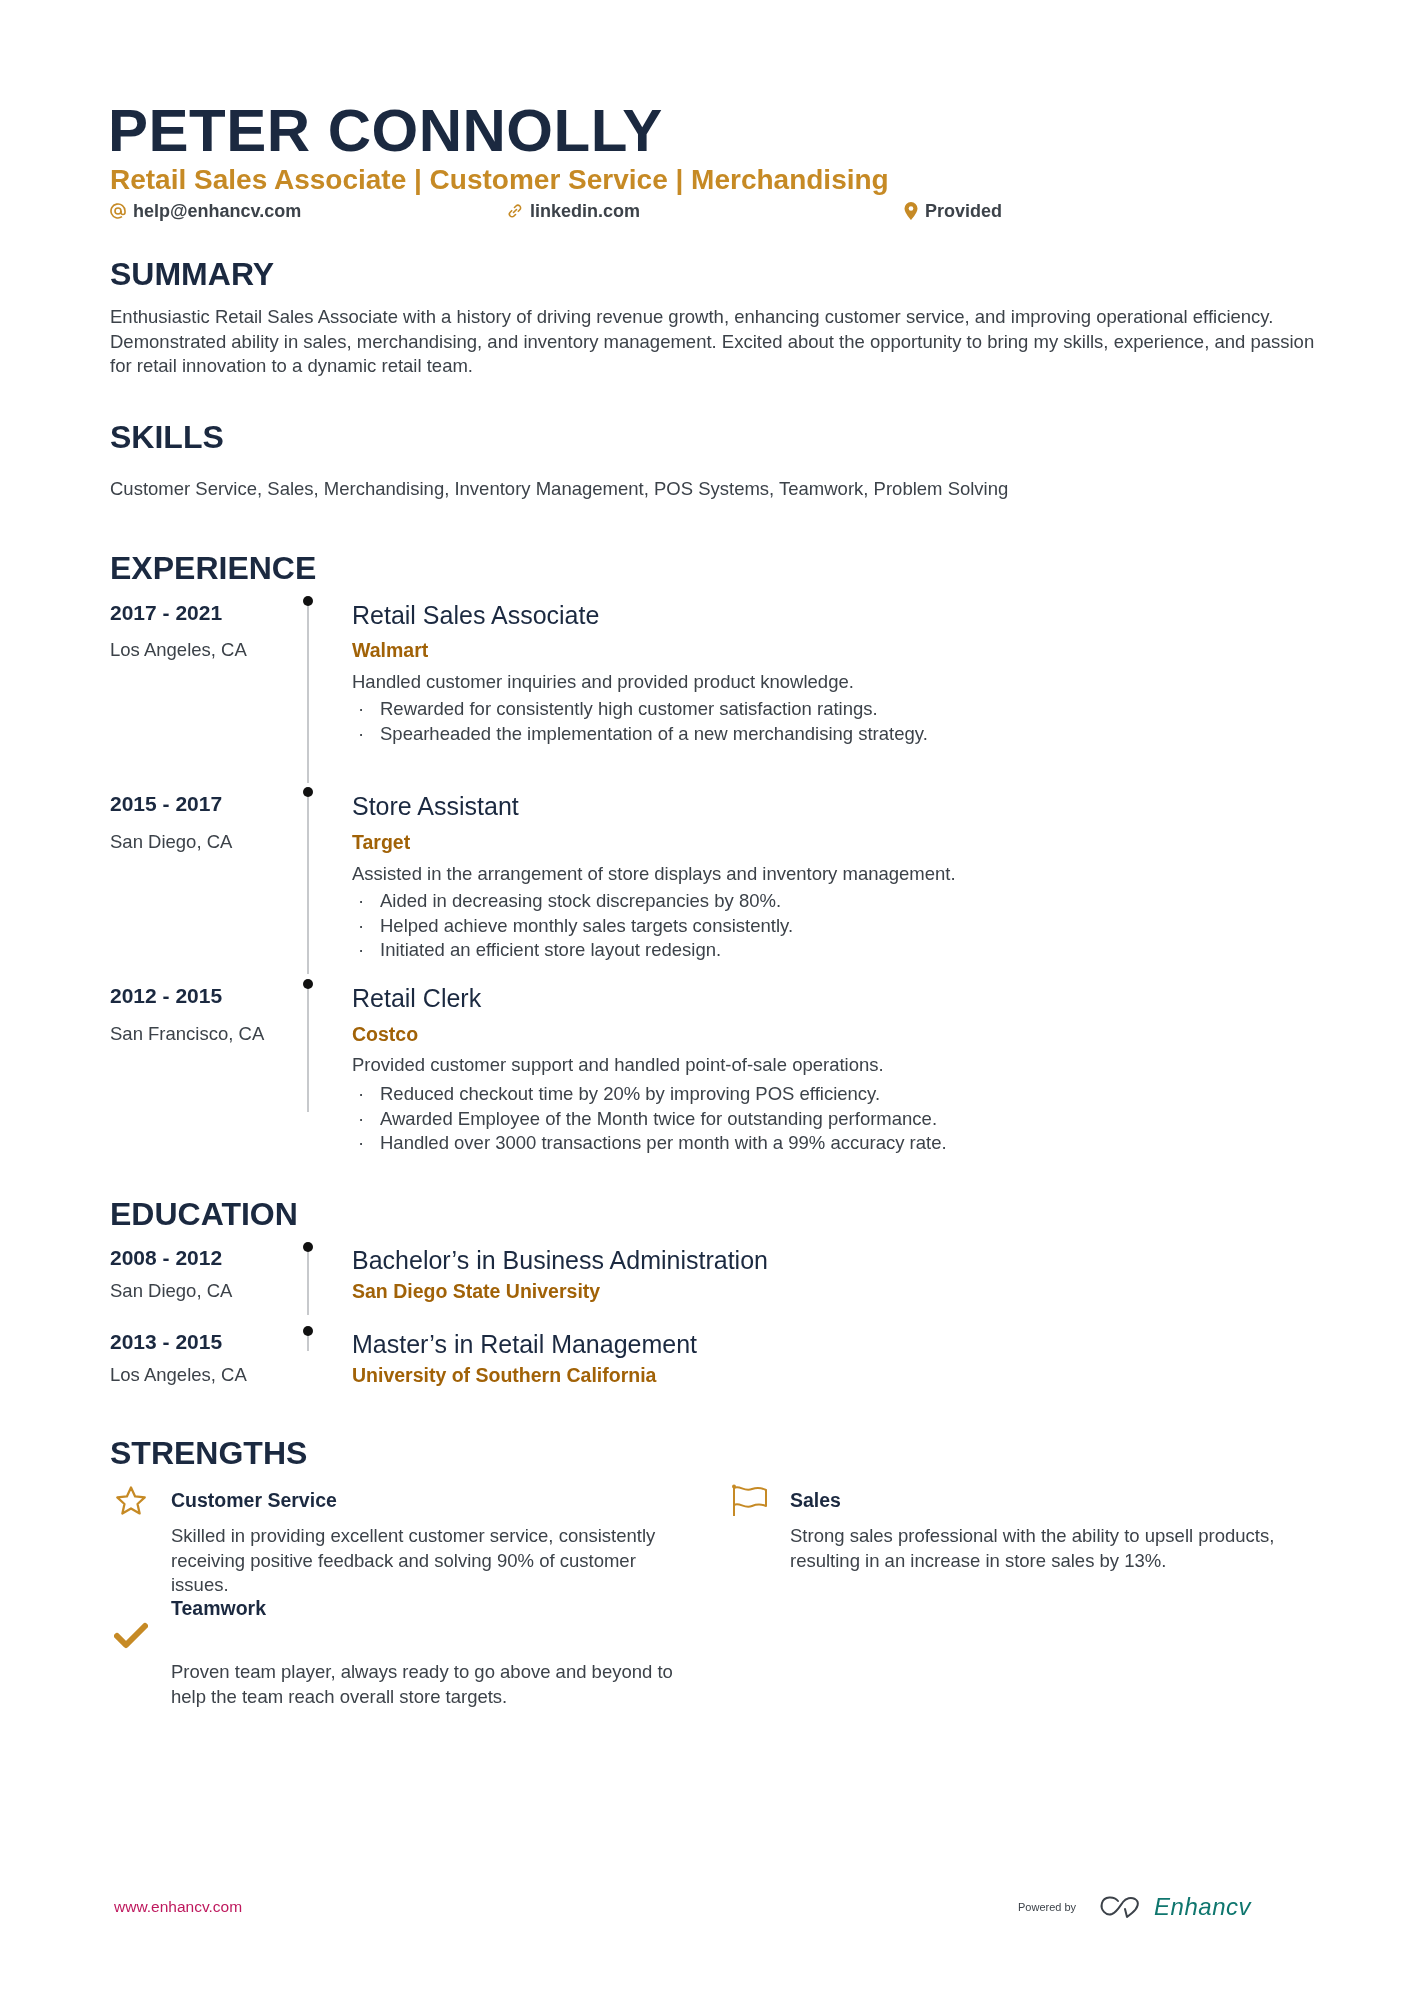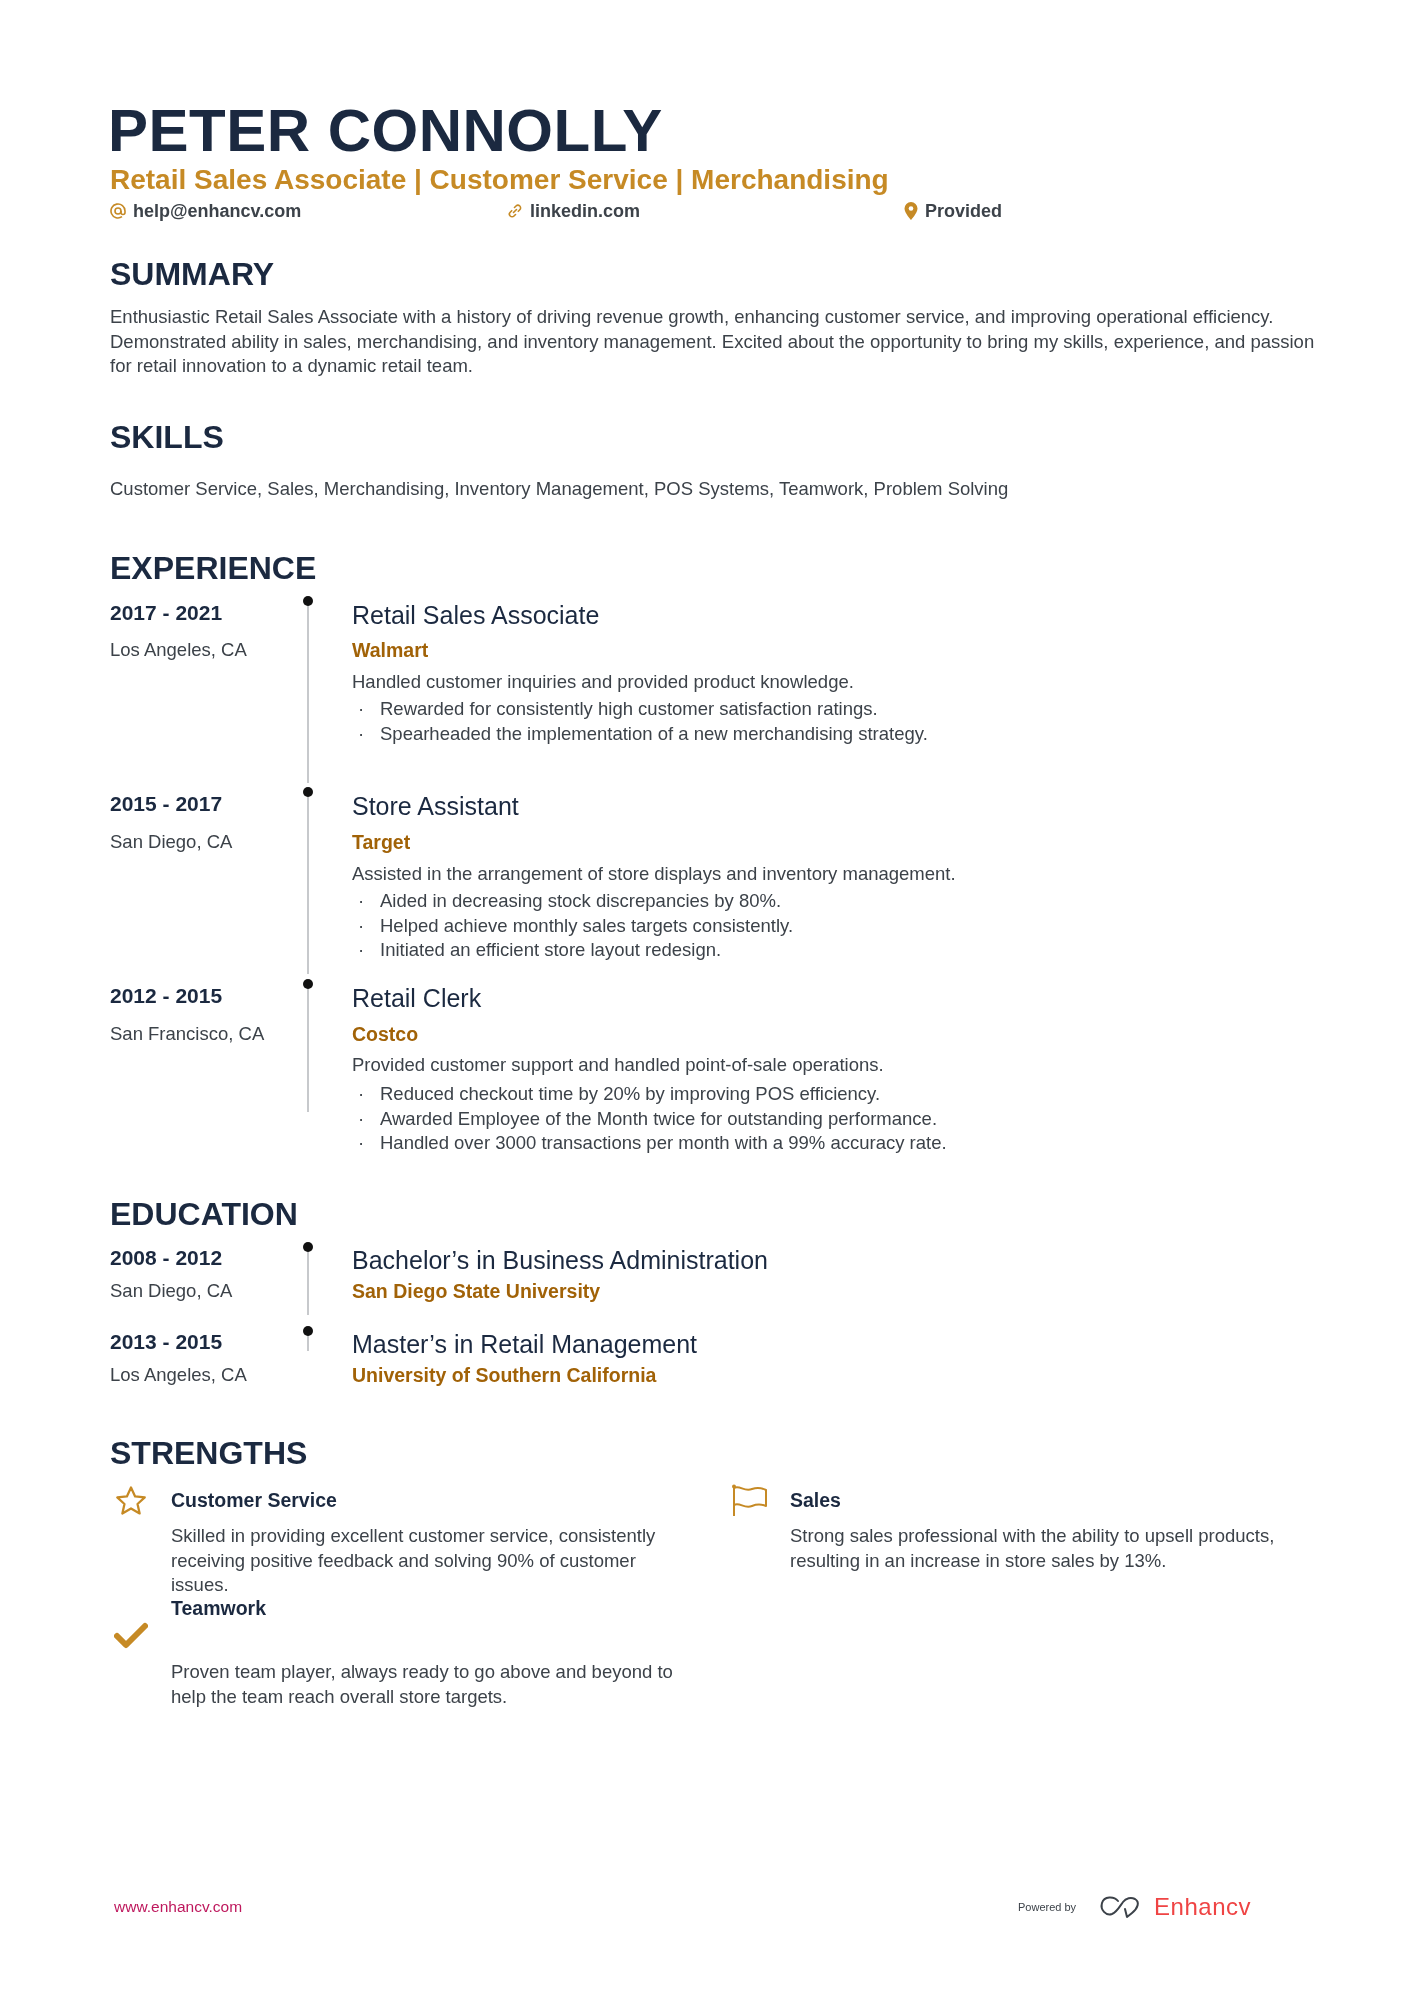--- a/index.html
+++ b/index.html
@@ -26,21 +26,21 @@
   .bullets li { position: relative; padding-left: 28px; font-size: 18.5px; line-height: 24.5px; color: #3c4249; white-space: nowrap; }
   .bullets li::before { content: "\00B7"; position: absolute; left: 6px; top: 0; color: #3c4249; }
 
   .str-icon { position: absolute; }
   .str-title { font-size: 19.5px; font-weight: 700; color: #1b2940; line-height: 24px; }
   .str-desc { font-size: 18.5px; color: #3c4249; line-height: 24.5px; white-space: normal; }
 
   .footer-left { left: 114px; top: 1897px; font-size: 15.5px; color: #be185d; line-height: 20px; }
   .footer-right { left: 1018px; top: 1893px; display: flex; align-items: center; gap: 22px; }
   .powered { font-size: 11px; color: #3c4249; }
-  .brand { font-size: 24px; color: #ef4444; letter-spacing: 0.5px; }
+  .brand { font-size: 24px; color: #0f766e; letter-spacing: 0.5px; font-style: italic; }
 </style>
 </head>
 <body>
 
 <div class="abs name">PETER CONNOLLY</div>
 <div class="abs subtitle">Retail Sales Associate | Customer Service | Merchandising</div>
 
 <div class="abs contact" style="left:110px;">
   <svg width="16" height="16" viewBox="0 0 16 16">
     <circle cx="8" cy="8" r="3" fill="none" stroke="#c68a25" stroke-width="1.6"></circle>

